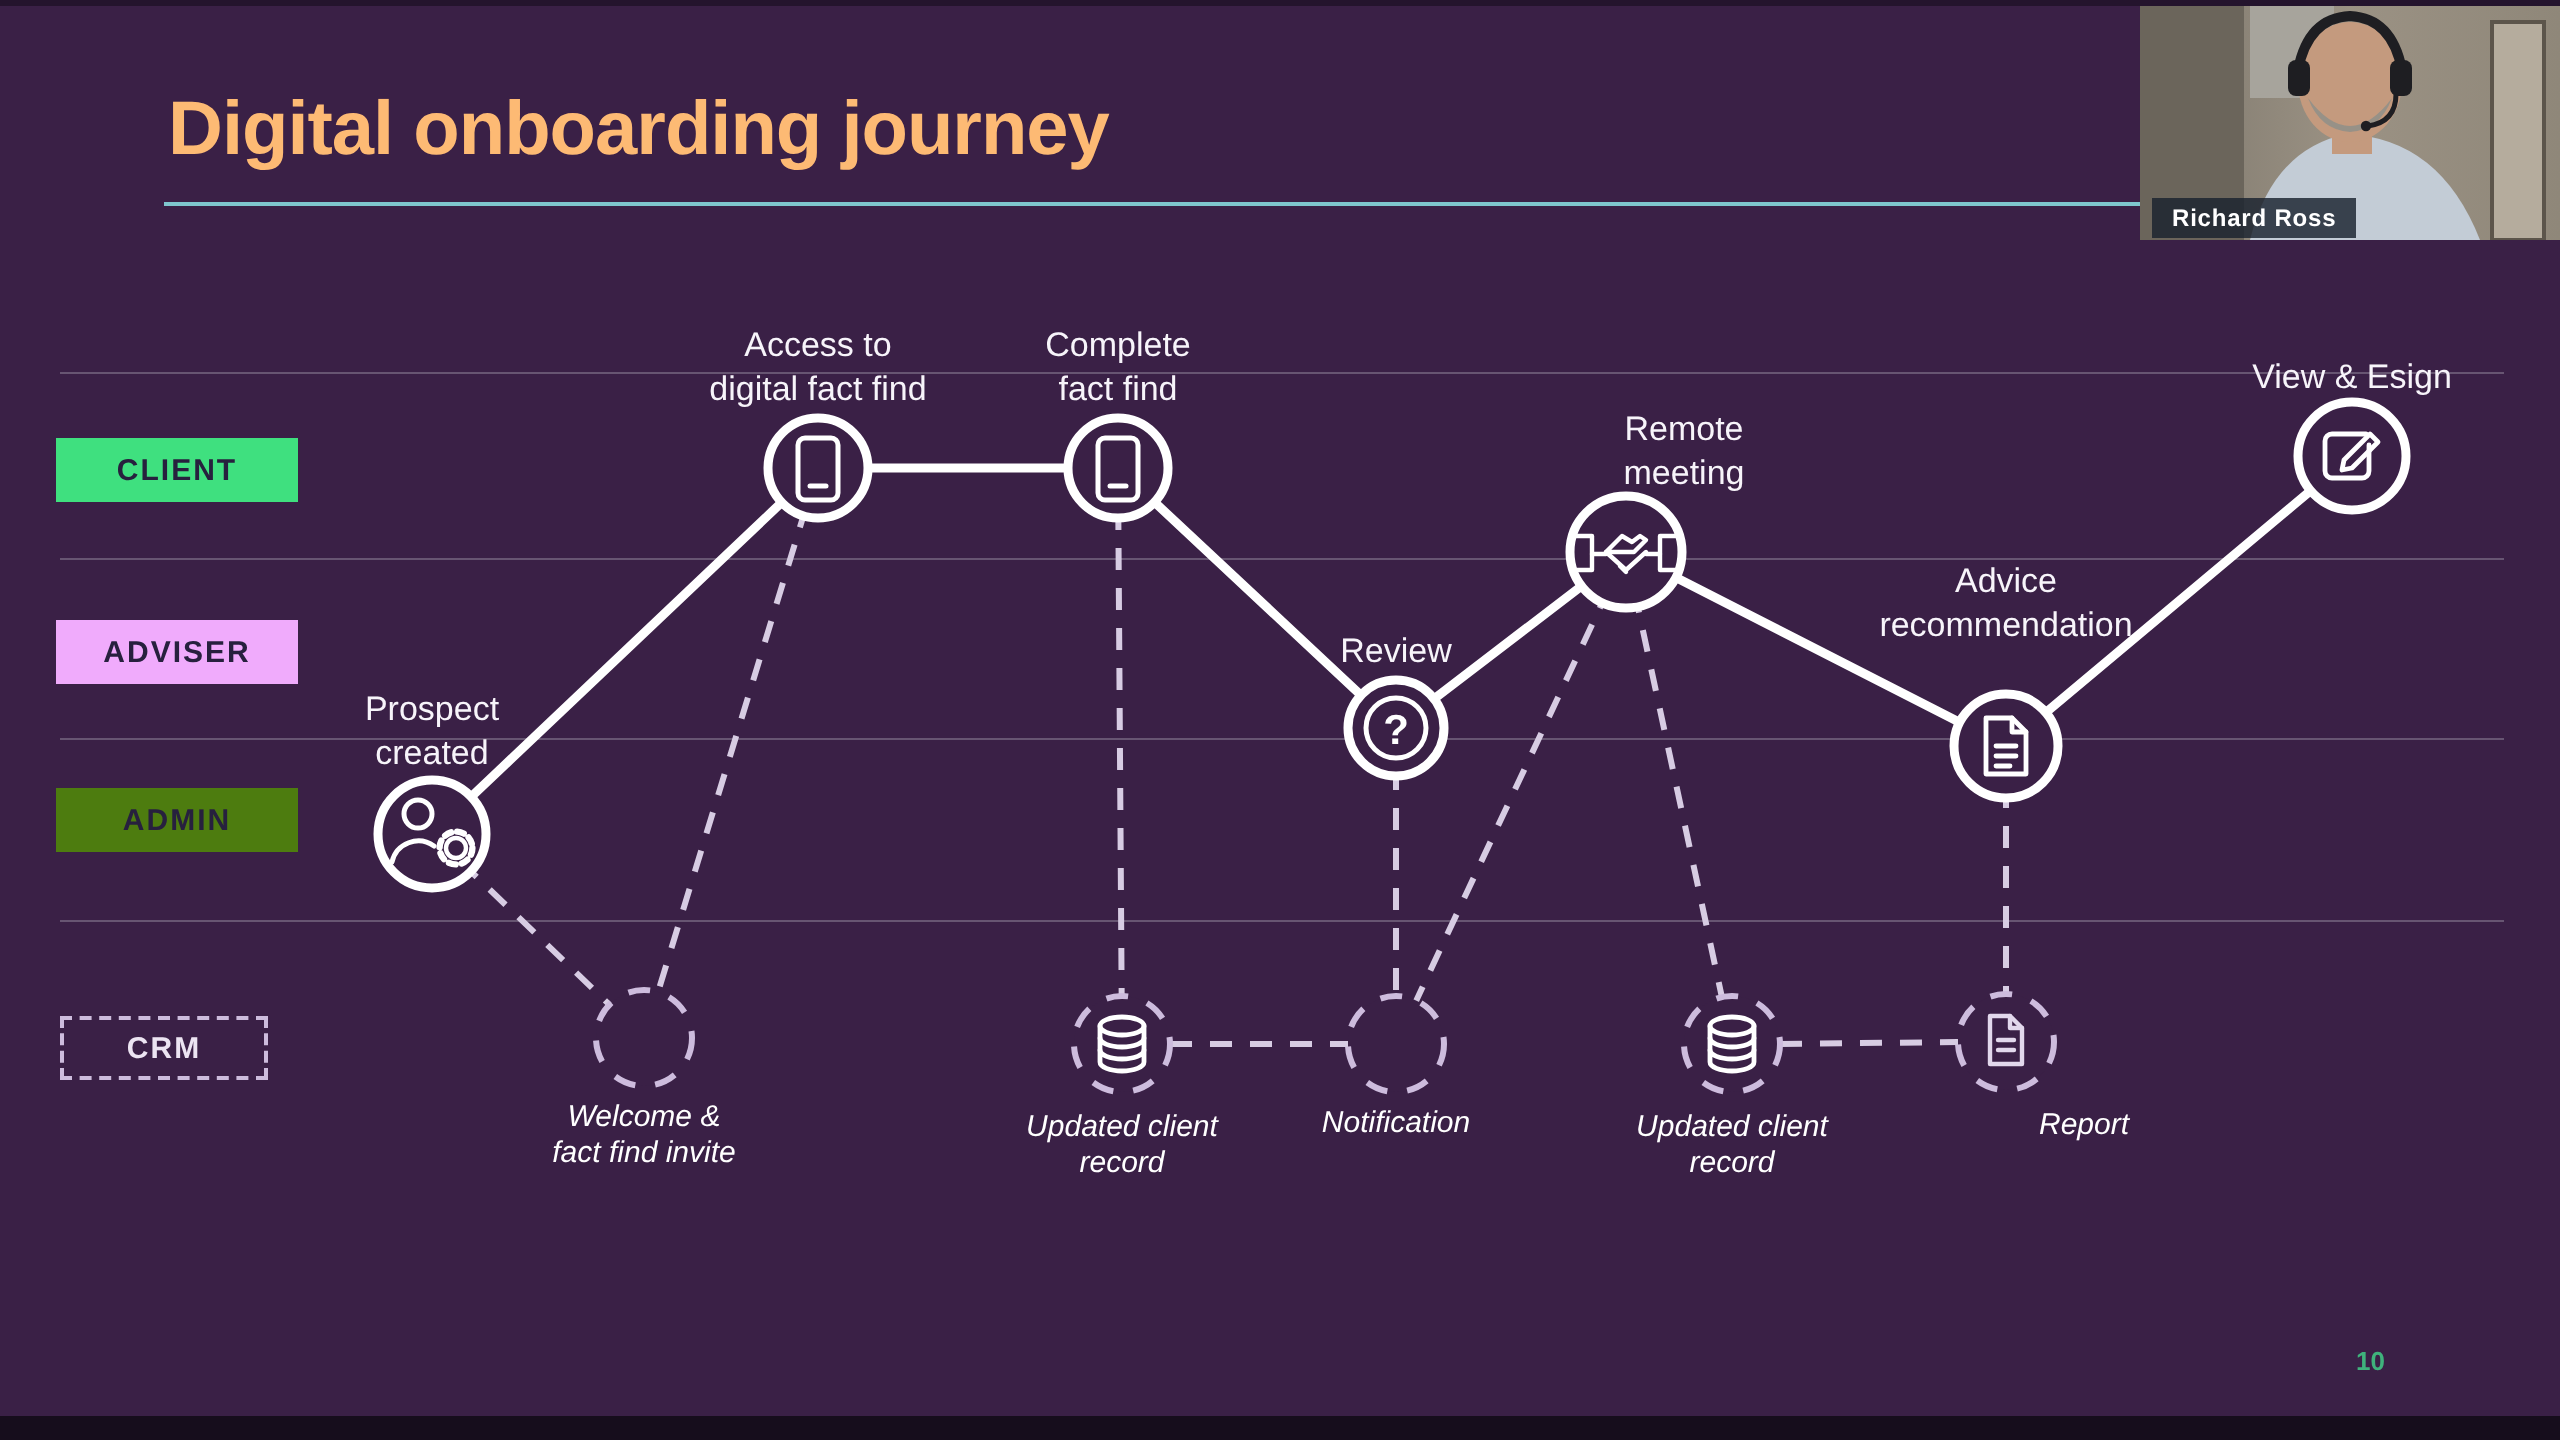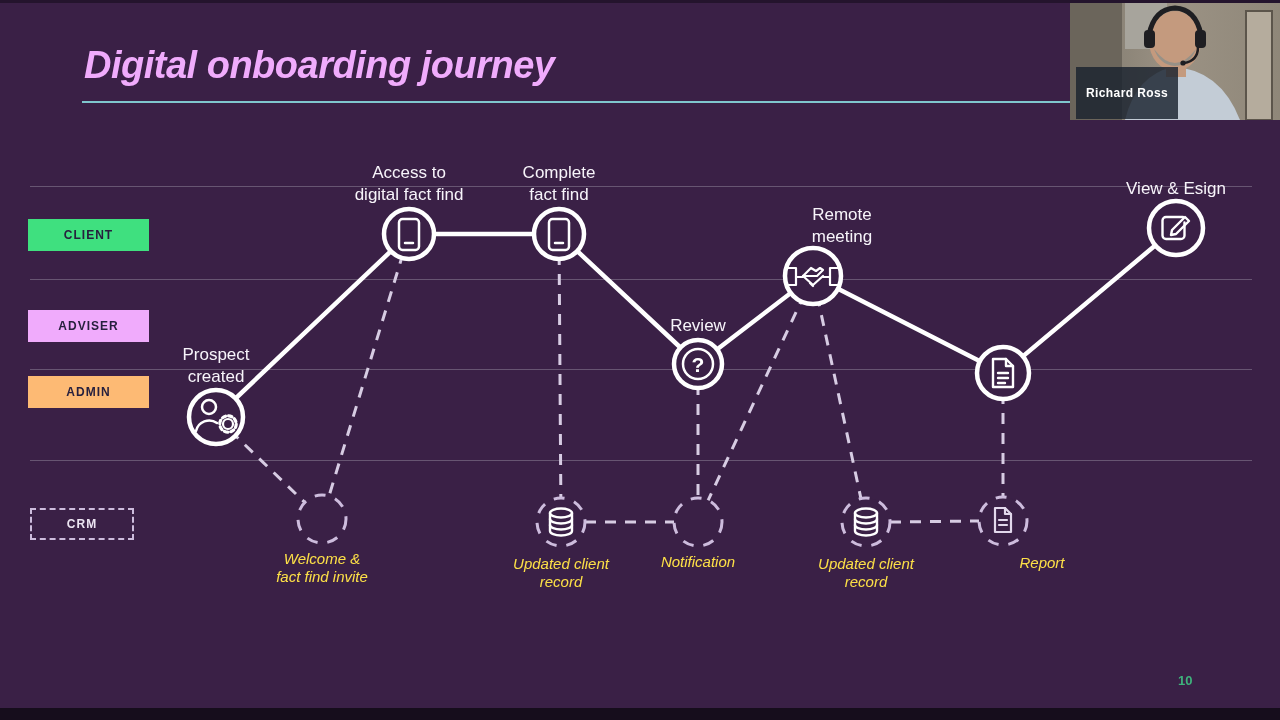--- a/index.html
+++ b/index.html
@@ -8,64 +8,64 @@
     position:relative; width:1280px; height:720px;
     background:#3a2046;
     font-family:"Liberation Sans", sans-serif;
   }
   .edge-strip { position:absolute; left:0; width:1280px; background:#160d1c; }
   .edge-strip.top { top:0; height:3px; opacity:.6; }
   .edge-strip.bottom { top:708px; height:12px; }
 
   .slide-title {
     position:absolute; left:84px; top:44px;
-    font-size:38px; font-weight:bold; color:#f0abfc; letter-spacing:-0.5px;font-style:italic;
+    font-size:38px; font-weight:bold; color:#fdba74; letter-spacing:-0.5px;
   }
   .title-underline {
     position:absolute; left:82px; top:101px; width:990px; height:2px;
     background:#7fc6ce;
   }
 
   .lane-line {
     position:absolute; left:30px; width:1222px; height:1px;
     background:#8d8298; opacity:.55;
   }
 
   .lane-badge {
     position:absolute; left:28px; width:121px; height:32px;
     display:flex; align-items:center; justify-content:center;
-    font-size:12px; font-weight:bold; letter-spacing:1px; color:#27203e;
+    font-size:15px; font-weight:bold; letter-spacing:1px; color:#27203e;
   }
   .lane-badge.crm {
     left:30px; width:104px; height:32px; background:transparent;
     border:2px dashed #cdbcdd; color:#ece4f2;
   }
 
   .node-label {
     position:absolute; transform:translateX(-50%);
     color:#f7f4fa; font-size:17px; font-weight:500; line-height:1.28;
     text-align:center; white-space:pre-line;
   }
   .crm-label {
     position:absolute; transform:translateX(-50%);
-    color:#fde047; font-size:15px; font-style:italic; line-height:1.22;
+    color:#ffffff; font-size:15px; font-style:italic; line-height:1.22;
     text-align:center; white-space:pre-line;
   }
 
   svg.diagram { position:absolute; left:0; top:0; width:1280px; height:720px; }
 
   .webcam {
     position:absolute; left:1070px; top:3px; width:210px; height:117px;
     overflow:hidden; background:#968d80;
   }
   .cam-name {
     position:absolute; left:6px; bottom:1px;
     background:rgba(26,34,46,0.82); color:#ffffff;
     font-size:12px; font-weight:600; letter-spacing:.4px;
-    padding:19px 10px;
+    padding:3px 10px;
   }
   .page-number {
     position:absolute; left:1178px; top:673px;
     color:#3fb27c; font-size:13px; font-weight:600;
   }
 </style>
 </head>
 <body>
 
 <div class="stage">
@@ -75,21 +75,21 @@
   <h1 class="slide-title">Digital onboarding journey</h1>
   <div class="title-underline"></div>
 
   <div class="lane-line" style="top:186px"></div>
   <div class="lane-line" style="top:279px"></div>
   <div class="lane-line" style="top:369px"></div>
   <div class="lane-line" style="top:460px"></div>
 
   <div class="lane-badge" style="top:219px;background:#3fe07f">CLIENT</div>
   <div class="lane-badge" style="top:310px;background:#f0abfc">ADVISER</div>
-  <div class="lane-badge" style="top:376px;background:#fdba74">ADMIN</div>
+  <div class="lane-badge" style="top:394px;background:#4d7c0f">ADMIN</div>
   <div class="lane-badge crm" style="top:508px">CRM</div>
 
   <svg class="diagram" viewBox="0 0 1280 720">
 
     <g stroke="#d7cce3" stroke-width="3" stroke-dasharray="11 9" fill="none">
       <line x1="216" y1="417" x2="322" y2="519"></line>
       <line x1="409" y1="234" x2="322" y2="519"></line>
       <line x1="559" y1="234" x2="561" y2="522"></line>
       <line x1="698" y1="364" x2="698" y2="522"></line>
       <line x1="813" y1="276" x2="698" y2="522"></line>
@@ -191,20 +191,22 @@
 
   <div class="node-label" style="left:216px;top:344px">Prospect
 created</div>
   <div class="node-label" style="left:409px;top:162px">Access to
 digital fact find</div>
   <div class="node-label" style="left:559px;top:162px">Complete
 fact find</div>
   <div class="node-label" style="left:698px;top:315px">Review</div>
   <div class="node-label" style="left:842px;top:204px">Remote
 meeting</div>
+  <div class="node-label" style="left:1003px;top:280px">Advice
+recommendation</div>
   <div class="node-label" style="left:1176px;top:178px">View &amp; Esign</div>
 
   <div class="crm-label" style="left:322px;top:550px">Welcome &amp;
 fact find invite</div>
   <div class="crm-label" style="left:561px;top:555px">Updated client
 record</div>
   <div class="crm-label" style="left:698px;top:553px">Notification</div>
   <div class="crm-label" style="left:866px;top:555px">Updated client
 record</div>
   <div class="crm-label" style="left:1042px;top:554px">Report</div>

